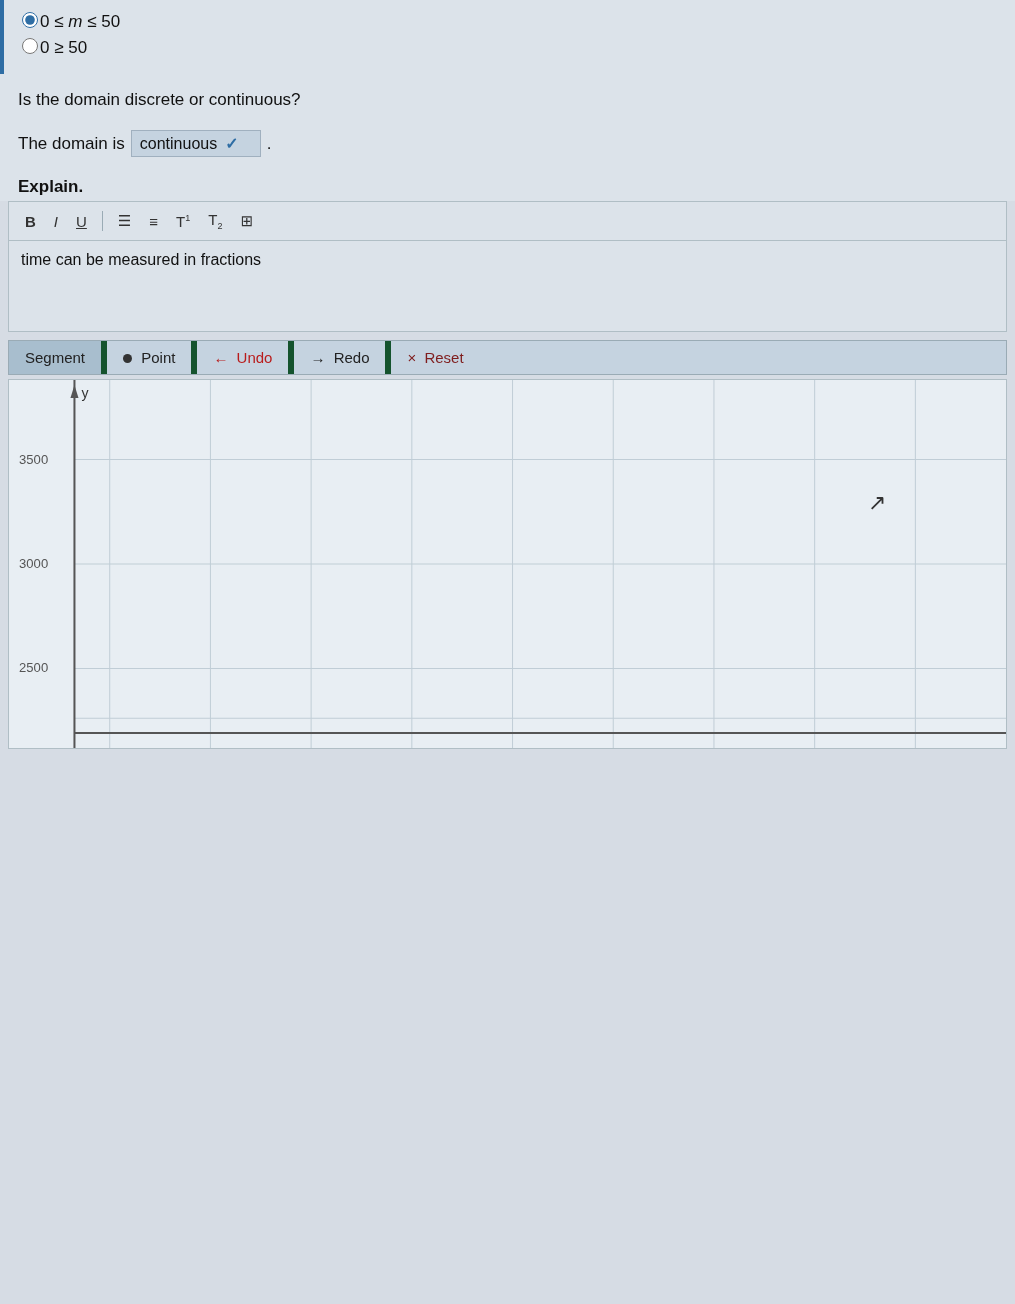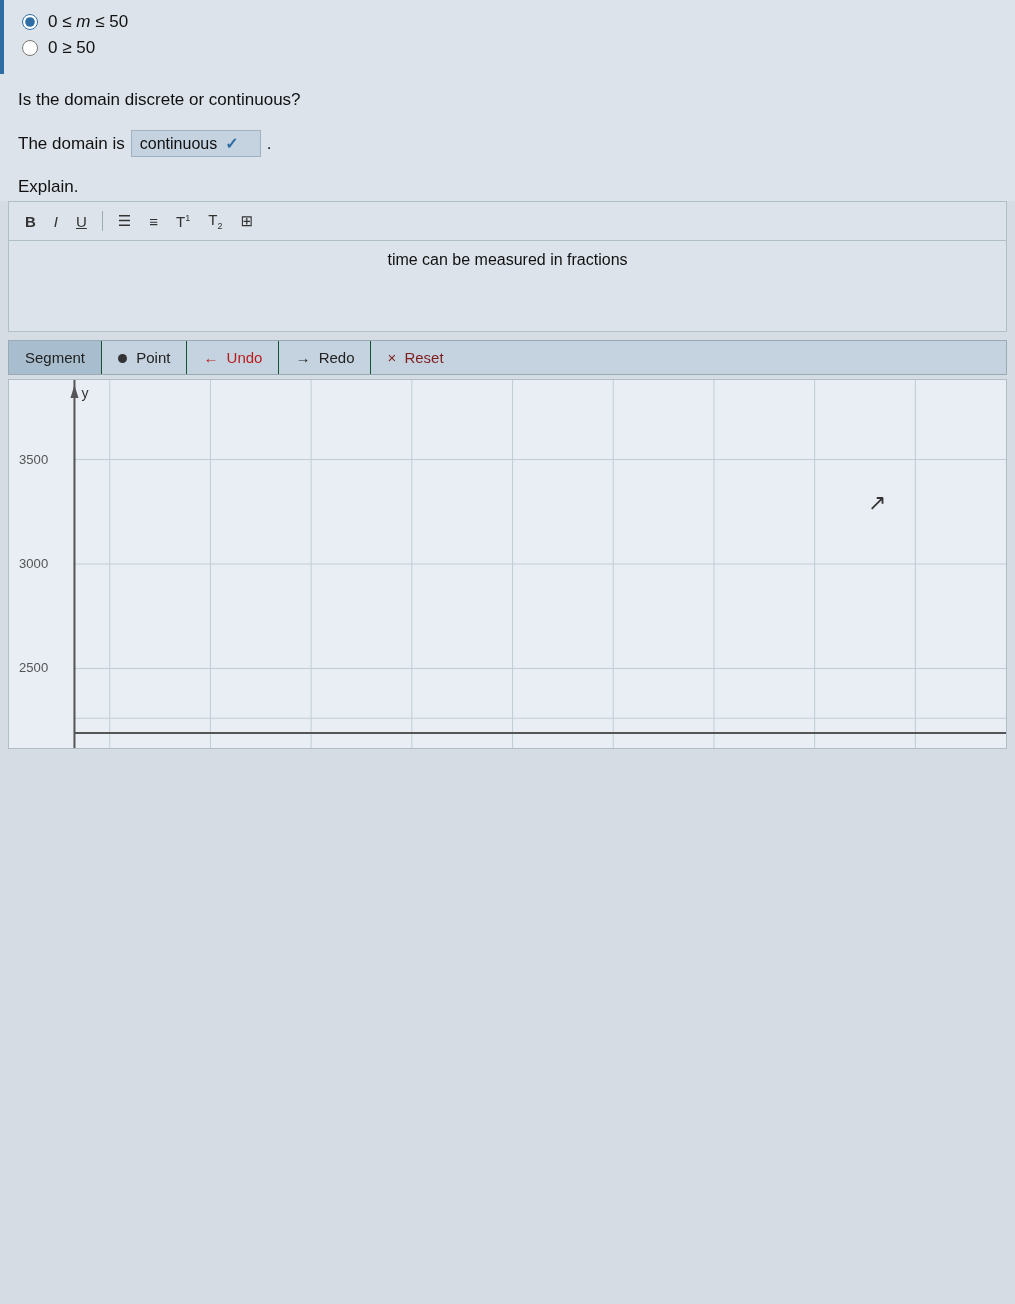--- a/index.html
+++ b/index.html
@@ -19,22 +19,21 @@
 
     
     .radio-section {
       background: #dce3ea;
       padding: 12px 18px 10px 18px;
       border-left: 4px solid #2e6da4;
     }
 
     .radio-option {
       display: flex;
-      align-items: center;
-      gap: 10px;
+      gap: 2px;
       margin-bottom: 6px;
       font-size: 17px;
       color: #222;
     }
 
     .radio-option input[type="radio"] {
       width: 16px;
       height: 16px;
       accent-color: #2e6da4;
     }
@@ -86,21 +85,21 @@
       font-size: 16px;
       font-weight: bold;
     }
 
     
     .explain-label {
       background: #dce3ea;
       padding: 6px 18px 4px 18px;
       font-size: 17px;
       color: #111;
-      font-weight: normal;
+      font-weight: bold;
     }
 
     
     .editor-container {
       background: #dce3ea;
       border: 1px solid #b0bec5;
       margin: 0 8px 8px 8px;
     }
 
     .editor-toolbar {
@@ -133,21 +132,20 @@
       background: #9aabb5;
       margin: 0 3px;
     }
 
     .editor-body {
       padding: 10px 12px;
       min-height: 90px;
       background: #dce3ea;
       font-size: 16px;
       color: #111;
-      text-align: center;
     }
 
     
     .graph-label {
       background: #dce3ea;
       padding: 14px 18px 6px 18px;
       font-size: 17px;
       color: #111;
     }
 
@@ -162,21 +160,21 @@
       padding: 0;
     }
 
     .graph-tool-btn {
       padding: 8px 16px;
       font-size: 15px;
       border: none;
       cursor: pointer;
       background: transparent;
       color: #222;
-      border-right: 1px solid #14532d;
+      border-right: 6px solid #14532d;
     }
 
     .graph-tool-btn.active {
       background: #a8bece;
       font-weight: 500;
     }
 
     .graph-tool-btn .dot {
       display: inline-block;
       width: 9px;

